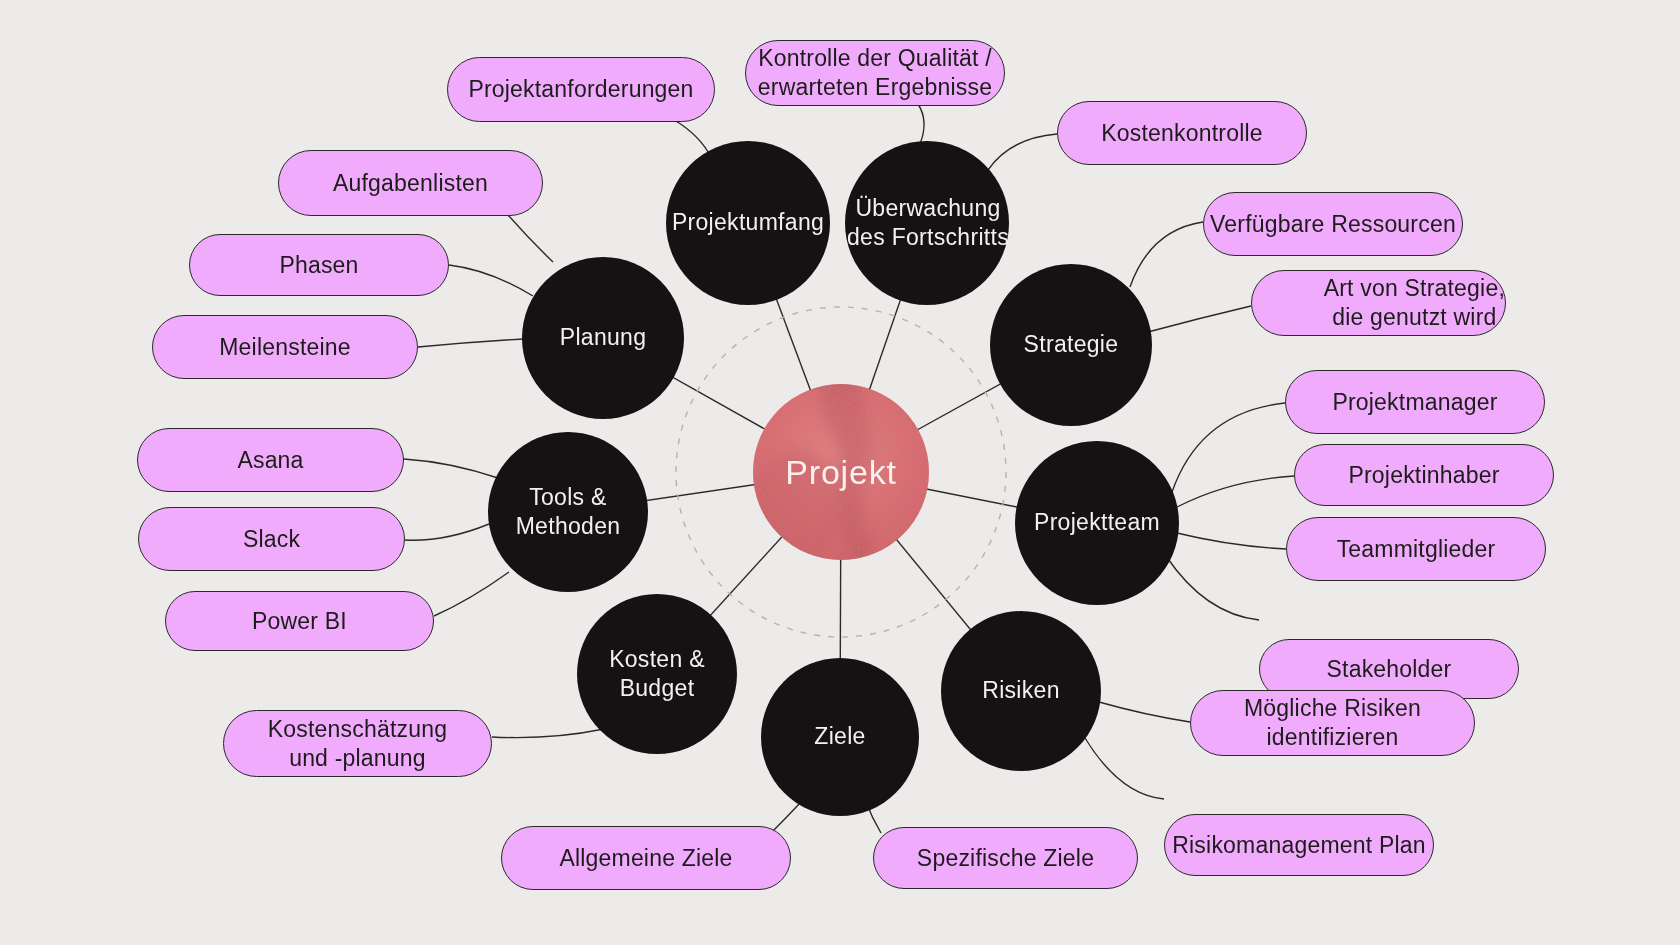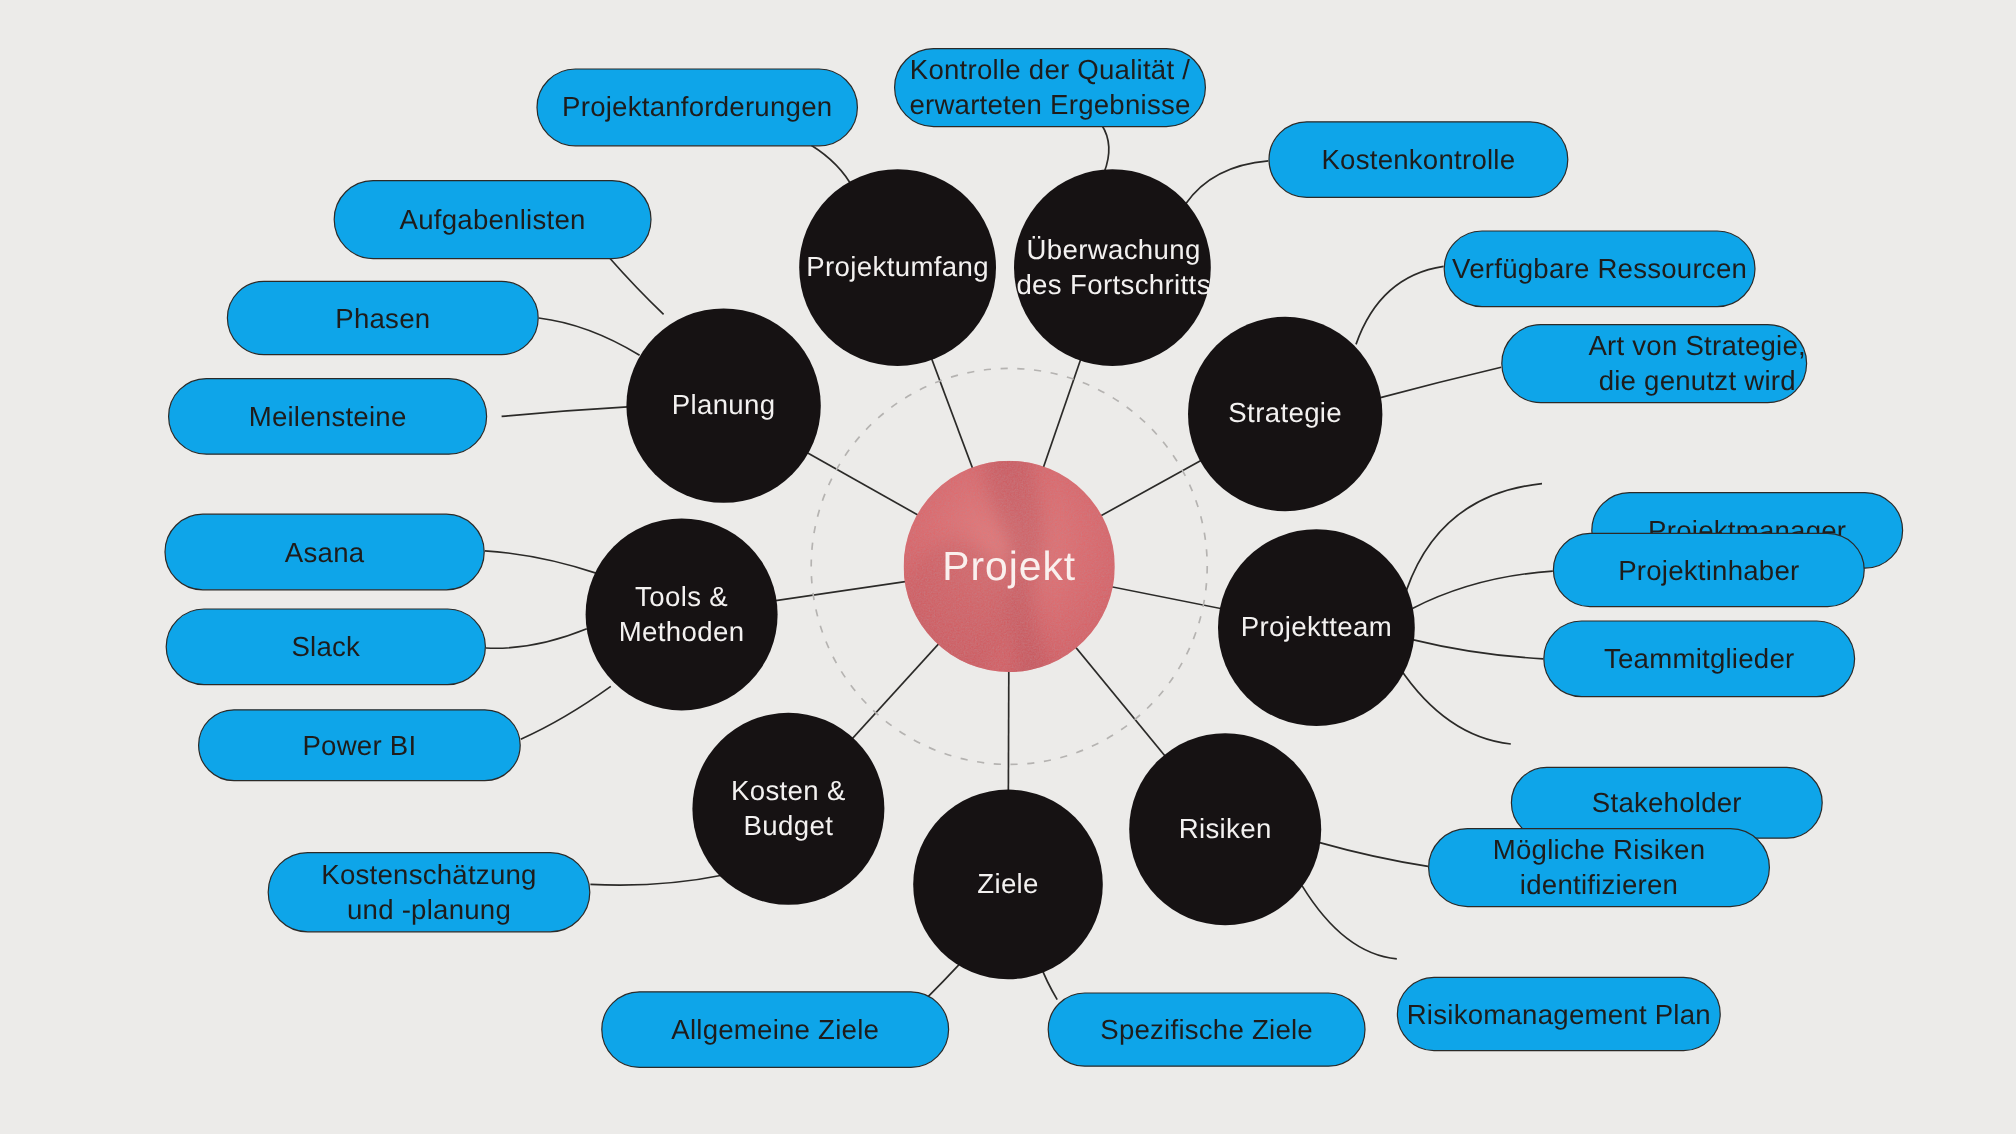--- a/index.html
+++ b/index.html
@@ -12,21 +12,21 @@
   .wires{position:absolute;left:0;top:0;z-index:1;}
   .topic{
     position:absolute;z-index:3;border-radius:50%;
     background:#161213;color:#F3F1F0;
     display:flex;align-items:center;justify-content:center;text-align:center;
     font-size:23px;line-height:1.28;letter-spacing:.3px;font-weight:300;
     white-space:pre-line;
   }
   .pill{
     position:absolute;z-index:2;border-radius:999px;
-    background:#0ea5e9;border:1.6px solid #2B2A28;box-sizing:border-box;
+    background:#f0abfc;border:1.6px solid #2B2A28;box-sizing:border-box;
     display:flex;align-items:center;justify-content:center;text-align:center;
     color:#1E1C1B;font-size:23px;line-height:1.25;letter-spacing:.2px;
     white-space:pre-line;
   }
   .center-node{
     position:absolute;z-index:4;left:753px;top:384px;width:176px;height:176px;
   }
   .center-node .label{
     position:absolute;left:0;top:0;width:100%;height:100%;
     display:flex;align-items:center;justify-content:center;
@@ -116,21 +116,21 @@
   <div class="pill" style="left:1057px;top:101px;width:250px;height:64px;">
     <span>Kostenkontrolle</span>
   </div>
   <div class="pill" style="left:1203px;top:192px;width:260px;height:64px;">
     <span>Verfügbare Ressourcen</span>
   </div>
   <div class="pill" style="left:1251px;top:270px;width:255px;height:66px;justify-content:flex-end;">
     <span>Art von Strategie,
 die genutzt wird</span>
   </div>
-  <div class="pill" style="left:1326px;top:370px;width:260px;height:64px;margin-top:40px;">
+  <div class="pill" style="left:1285px;top:370px;width:260px;height:64px;">
     <span>Projektmanager</span>
   </div>
   <div class="pill" style="left:1294px;top:444px;width:260px;height:62px;justify-content:center;">
     <span>Projektinhaber</span>
   </div>
   <div class="pill" style="left:1286px;top:517px;width:260px;height:64px;">
     <span>Teammitglieder</span>
   </div>
   <div class="pill" style="left:1259px;top:591px;width:260px;height:60px;margin-top:48px;">
     <span>Stakeholder</span>
@@ -154,21 +154,21 @@
   </div>
   <div class="pill" style="left:138px;top:507px;width:267px;height:64px;">
     <span>Slack</span>
   </div>
   <div class="pill" style="left:165px;top:591px;width:269px;height:60px;">
     <span>Power BI</span>
   </div>
   <div class="pill" style="left:137px;top:428px;width:267px;height:64px;">
     <span>Asana</span>
   </div>
-  <div class="pill" style="left:140px;top:315px;width:266px;height:64px;">
+  <div class="pill" style="left:152px;top:315px;width:266px;height:64px;">
     <span>Meilensteine</span>
   </div>
   <div class="pill" style="left:189px;top:234px;width:260px;height:62px;">
     <span>Phasen</span>
   </div>
   <div class="pill" style="left:278px;top:150px;width:265px;height:66px;">
     <span>Aufgabenlisten</span>
   </div>
 
   <div class="center-node">

